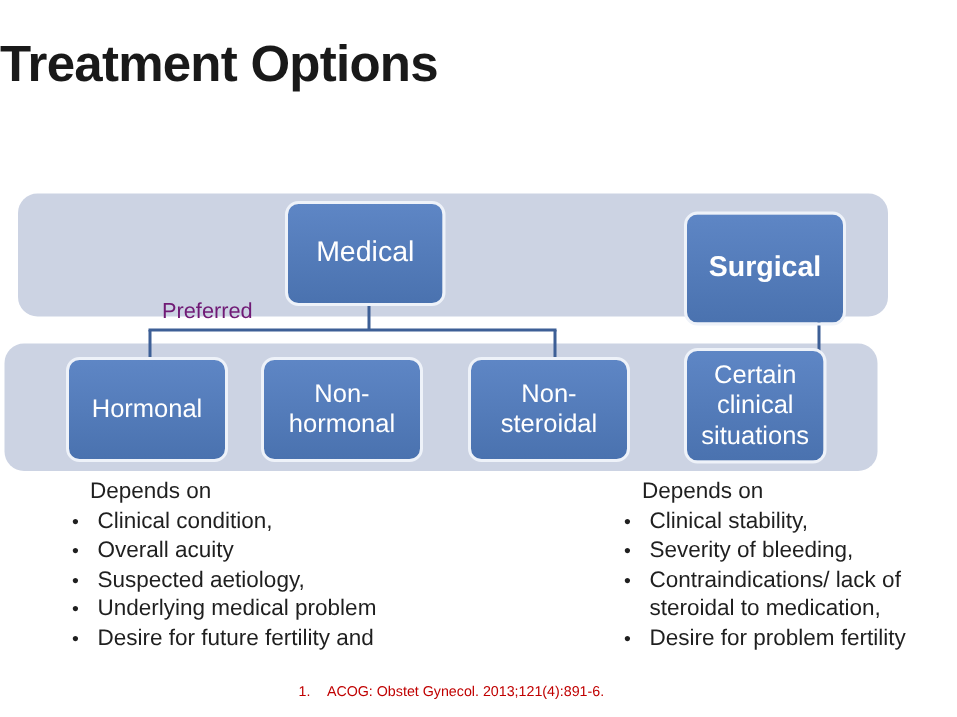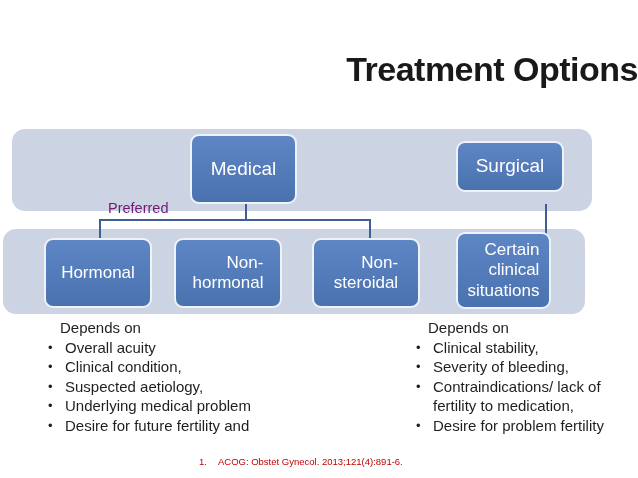--- a/index.html
+++ b/index.html
@@ -1,38 +1,38 @@
 <!DOCTYPE html>
 <html><head>
 <meta charset="utf-8">
 <style>
   html,body{margin:0;padding:0;background:#e8e8e8;}
   .slide{
     position:relative;width:638px;height:478px;background:#ffffff;
     font-family:"Liberation Sans",sans-serif;overflow:hidden;margin:0 auto;
   }
   .title{
-    position:absolute;left:0;right:0;top:50px;margin:0;
-    text-align:right;font-size:34px;font-weight:700;color:#191919;
+    position:absolute;left:0;right:0;top:24px;margin:0;
+    text-align:left;font-size:34px;font-weight:700;color:#191919;
     letter-spacing:-0.5px;
   }
   .band{position:absolute;background:#ccd3e3;border-radius:13px;}
   .band-upper{left:12px;top:129px;width:580px;height:82px;}
   .band-lower{left:3px;top:229px;width:582px;height:85px;}
   .connector{position:absolute;background:#3d5f96;}
   .node{
     position:absolute;display:flex;align-items:center;justify-content:center;
     background:linear-gradient(180deg,#5e86c5 0%,#4a72af 100%);
     border:2px solid #eef2f9;border-radius:9px;box-sizing:border-box;
-    color:#ffffff;text-align:right;white-space:pre-line;line-height:1.2;
+    color:#ffffff;text-align:center;white-space:pre-line;line-height:1.2;
   }
   .node-top{font-size:19px;}
   .node-child{font-size:17px;}
   .node-medical{left:190px;top:134px;width:107px;height:70px;}
-  .node-surgical{left:456px;top:141px;width:108px;height:51px;}
+  .node-surgical{left:456px;top:141px;width:108px;height:76px;font-weight:bold;}
   .node-hormonal{left:44px;top:238px;width:108px;height:70px;}
   .node-nonhormonal{left:174px;top:238px;width:108px;height:70px;}
   .node-nonsteroidal{left:312px;top:238px;width:108px;height:70px;}
   .node-certain{left:456px;top:232px;width:95px;height:77px;}
   .line-medical-v{left:245px;top:203px;width:2px;height:17px;}
   .line-bus{left:99px;top:219px;width:272px;height:2px;}
   .line-stub-left{left:99px;top:220px;width:2px;height:20px;}
   .line-stub-right{left:369px;top:220px;width:2px;height:20px;}
   .line-surgical-v{left:545px;top:204px;width:2px;height:30px;}
   .preferred{
@@ -91,34 +91,34 @@
   </div>
   <div class="node node-child node-certain">
     <span>Certain
 clinical
 situations</span>
   </div>
 
   <div class="bullets bullets-left">
     <div class="intro">Depends on</div>
     <ul>
+      <li>Clinical condition,</li>
       <li>Overall acuity</li>
-      <li>Clinical condition,</li>
       <li>Suspected aetiology,</li>
       <li>Underlying medical problem</li>
       <li>Desire for future fertility and</li>
     </ul>
   </div>
 
   <div class="bullets bullets-right">
     <div class="intro">Depends on</div>
     <ul>
       <li>Clinical stability,</li>
       <li>Severity of bleeding,</li>
-      <li>Contraindications/ lack of fertility to medication,</li>
+      <li>Contraindications/ lack of steroidal to medication,</li>
       <li>Desire for problem fertility</li>
     </ul>
   </div>
 
   <div class="footnote">
     <span class="num">1.</span><span>ACOG: Obstet Gynecol. 2013;121(4):891-6.</span>
   </div>
 
 </div>
 

